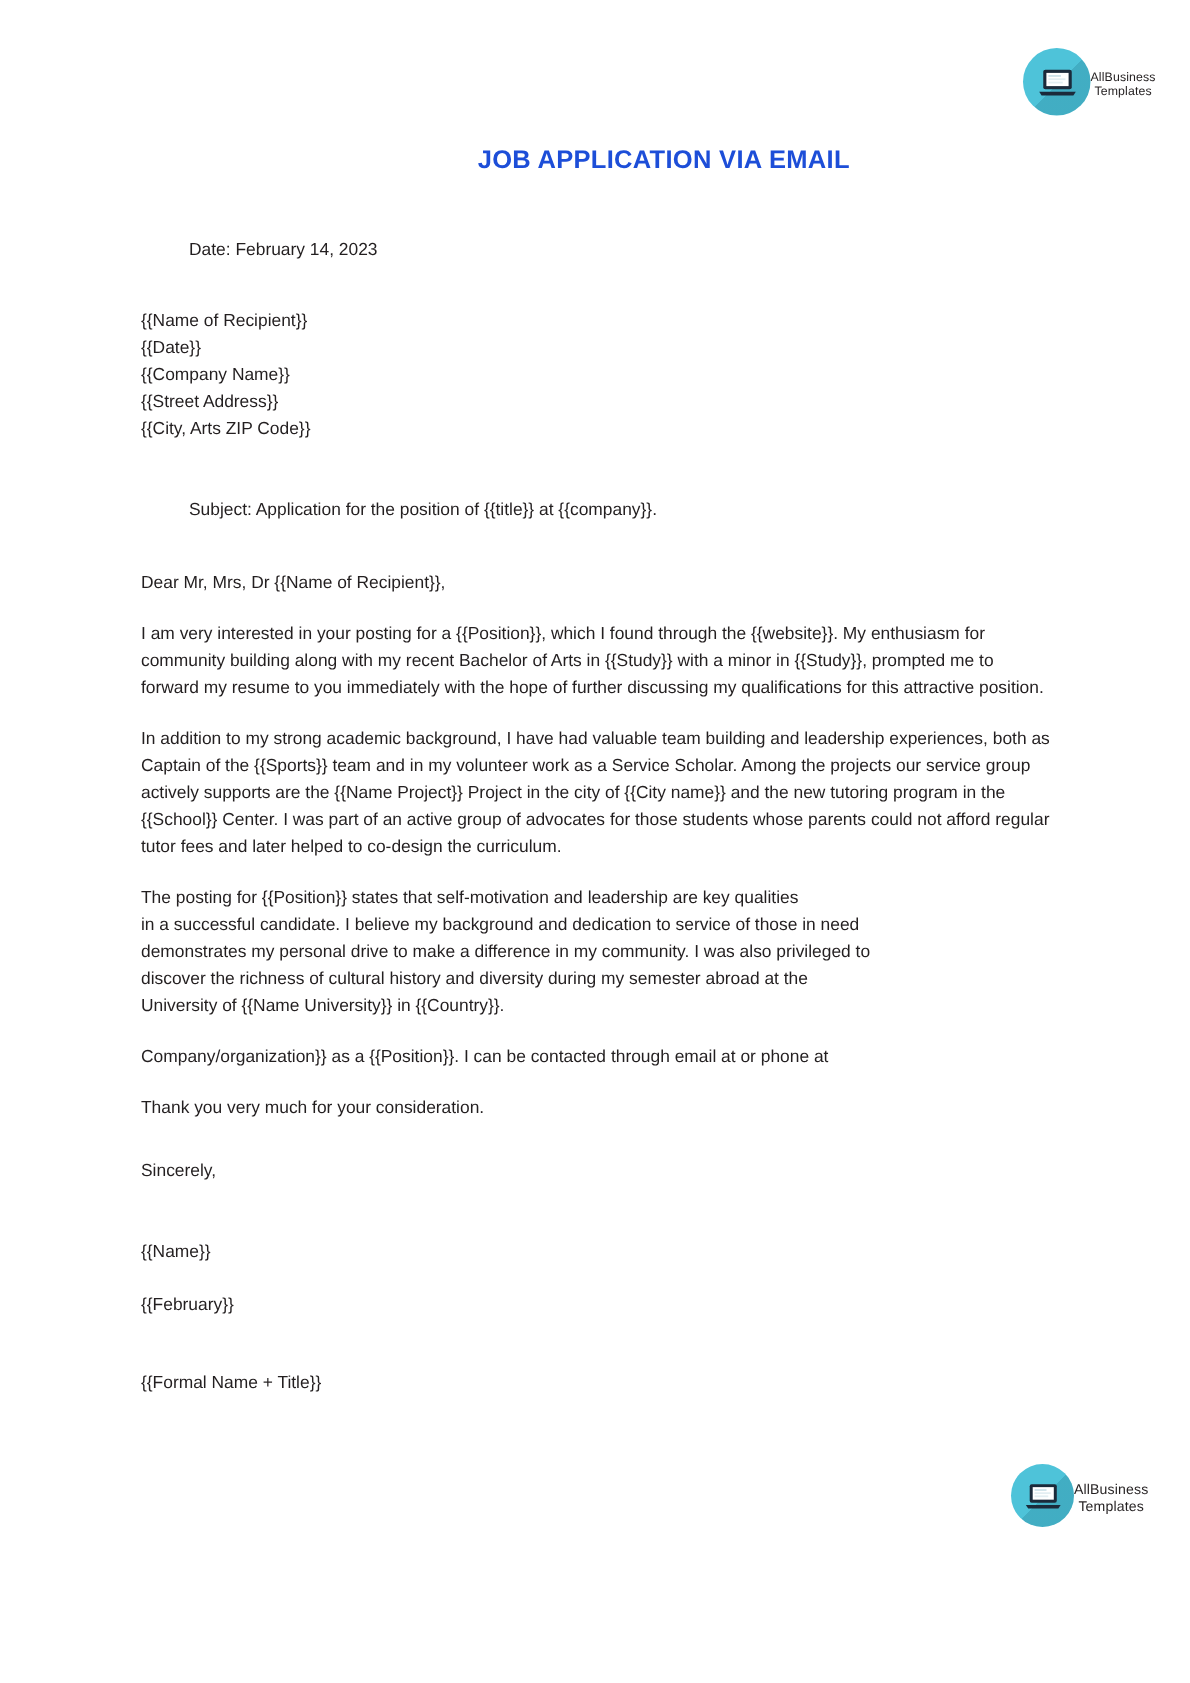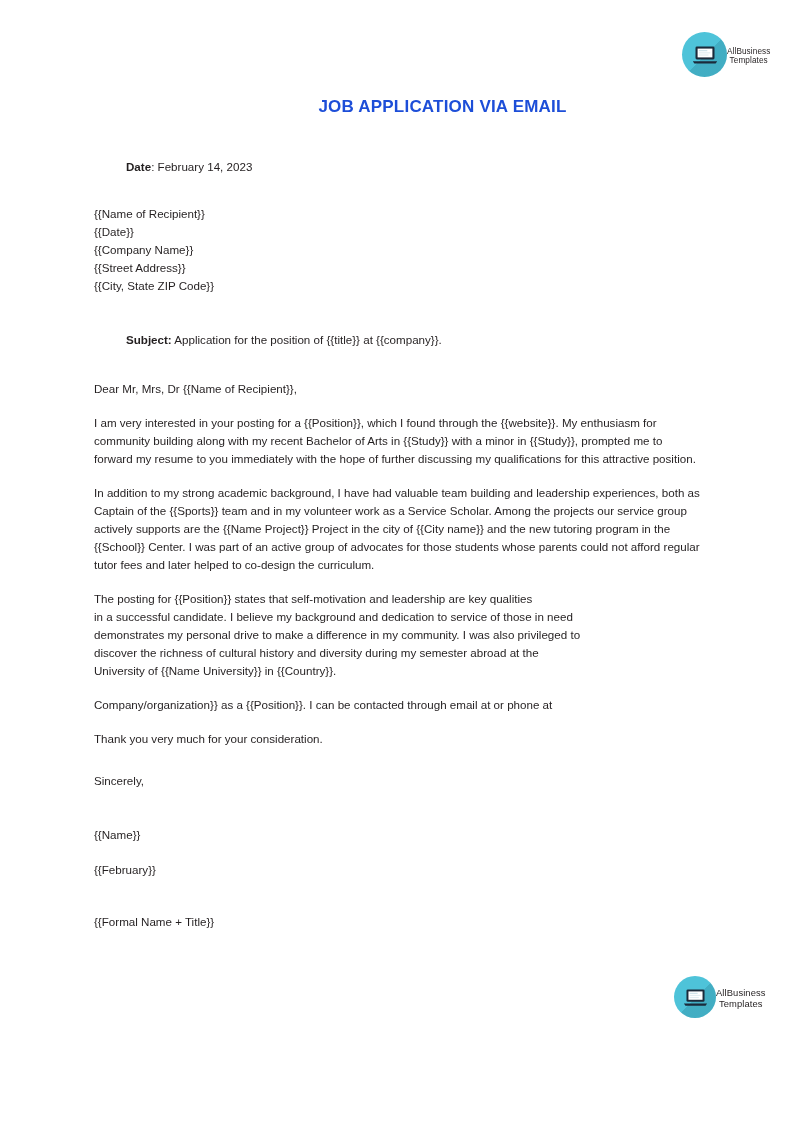--- a/index.html
+++ b/index.html
@@ -87,21 +87,21 @@
   .sp-after-address { height: 36px; }
   .sp-after-subject { height: 31px; }
   .sp-after-greeting{ height: 16px; }
   .sp-para          { height: 16px; }
   .sp-after-thanks  { height: 24px; }
   .sp-after-sincerely { height: 36px; }
   .sp-after-name    { height: 17px; }
   .sp-after-signature { height: 34px; }
 
   .addr-line { display: block; }
-  b, .bold { font-weight: bold; padding-left: 32px; }
+  b, .bold { font-weight: normal; padding-left: 32px; }
   .nowrap-lines span { display: block; }
 </style>
 </head>
 <body>
 
 <div class="logo" id="logo-header">
   <div class="logo-mark">
     <svg width="26" height="20" viewBox="0 0 26 20" aria-hidden="true">
       <rect x="3.5" y="1.5" width="19" height="13" rx="1.4" fill="#1b2a3a"></rect>
       <rect x="5.6" y="3.6" width="14.8" height="8.8" fill="#ffffff"></rect>
@@ -125,21 +125,21 @@
     <b>Date</b><span>: February 14, 2023</span>
   </div>
 
   <div class="sp-after-date"></div>
 
   <div class="block">
     <span class="addr-line">{{Name of Recipient}}</span>
     <span class="addr-line">{{Date}}</span>
     <span class="addr-line">{{Company Name}}</span>
     <span class="addr-line">{{Street Address}}</span>
-    <span class="addr-line">{{City, State ZIP Code}}</span>
+    <span class="addr-line">{{City, Arts ZIP Code}}</span>
   </div>
 
   <div class="sp-after-address"></div>
 
   <div class="block">
     <b>Subject:</b><span> Application for the position of {{title}} at {{company}}.</span>
   </div>
 
   <div class="sp-after-subject"></div>
 

